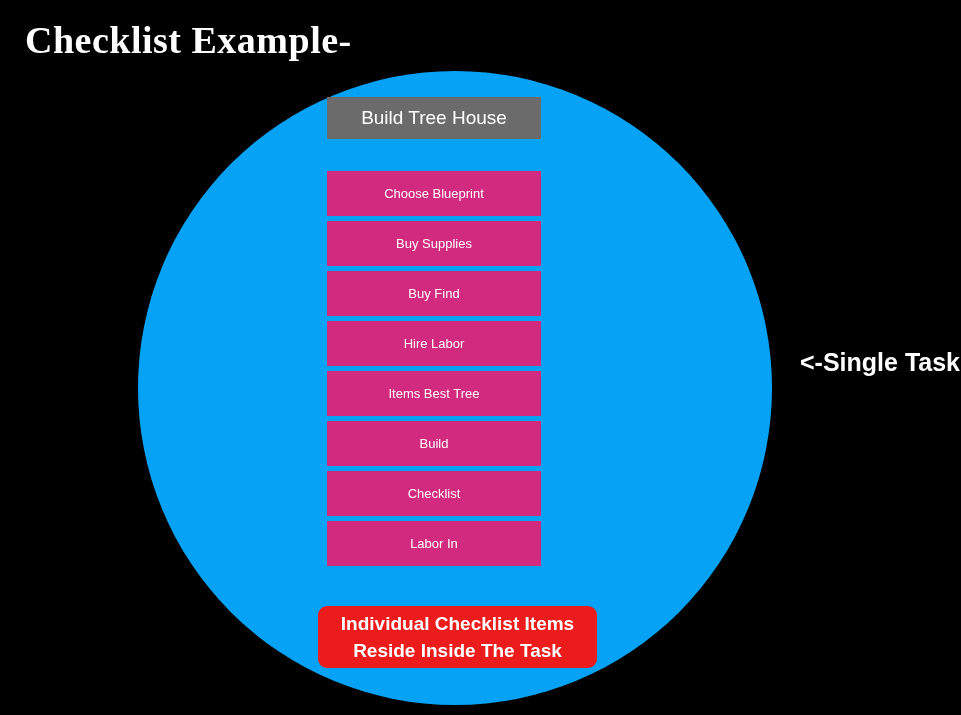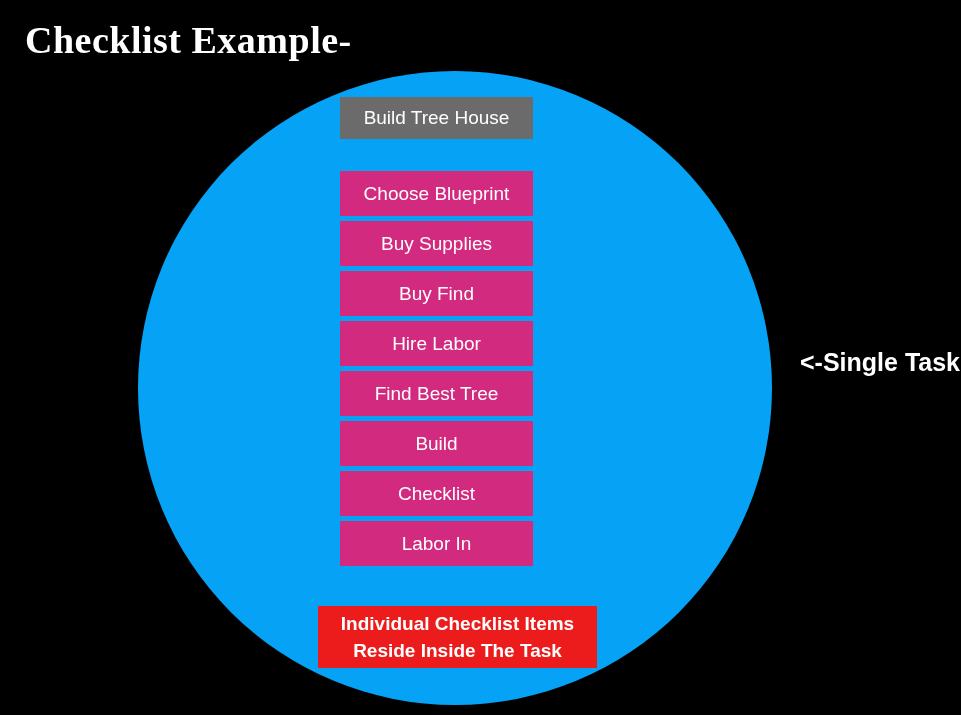--- a/index.html
+++ b/index.html
@@ -29,60 +29,61 @@
     position: absolute;
     left: 138px;
     top: 71px;
     width: 634px;
     height: 634px;
     border-radius: 50%;
     background: var(--circle-blue, #05A2F5);
   }
   .box-stack {
     position: absolute;
-    left: 340px;
+    left: 327px;
     top: 97px;
-    width: 193px;
+    width: 214px;
   }
   .task-box {
     height: 42px;
     margin-bottom: 32px;
     background: var(--task-gray, #6B6B6B);
     color: var(--text-white, #fff);
     font-size: 19px;
     display: flex;
     align-items: center;
     justify-content: center;
   }
   .item-box {
     height: 45px;
     margin-bottom: 5px;
     background: var(--item-pink, #D22A7E);
     color: var(--text-white, #fff);
-    font-size: 19px;
+    font-size: 13px;
     display: flex;
     align-items: center;
     justify-content: center;
   }
   .note-box {
     position: absolute;
     left: 318px;
     top: 606px;
     width: 279px;
     height: 62px;
     background: var(--note-red, #ED1C1C);
     color: var(--text-white, #fff);
     font-size: 19px;
     font-weight: 700;
     line-height: 27px;
     text-align: center;
     display: flex;
     flex-direction: column;
     align-items: center;
     justify-content: center;
+    border-radius: 9px;
   }
   .note-line {
     display: block;
   }
   .single-task-annotation {
     position: absolute;
     left: 800px;
     top: 348px;
     font-size: 25px;
     font-weight: 700;
@@ -97,21 +98,21 @@
 
 <div class="task-circle"></div>
 
 <div class="box-stack">
   <div class="task-box">Build Tree House</div>
 
   <div class="item-box">Choose Blueprint</div>
   <div class="item-box">Buy Supplies</div>
   <div class="item-box">Buy Find</div>
   <div class="item-box">Hire Labor</div>
-  <div class="item-box">Find Best Tree</div>
+  <div class="item-box">Items Best Tree</div>
   <div class="item-box">Build</div>
   <div class="item-box">Checklist</div>
   <div class="item-box">Labor In</div>
 </div>
 
 <div class="note-box">
   <span class="note-line">Individual Checklist Items</span>
   <span class="note-line">Reside Inside The Task</span>
 </div>
 

